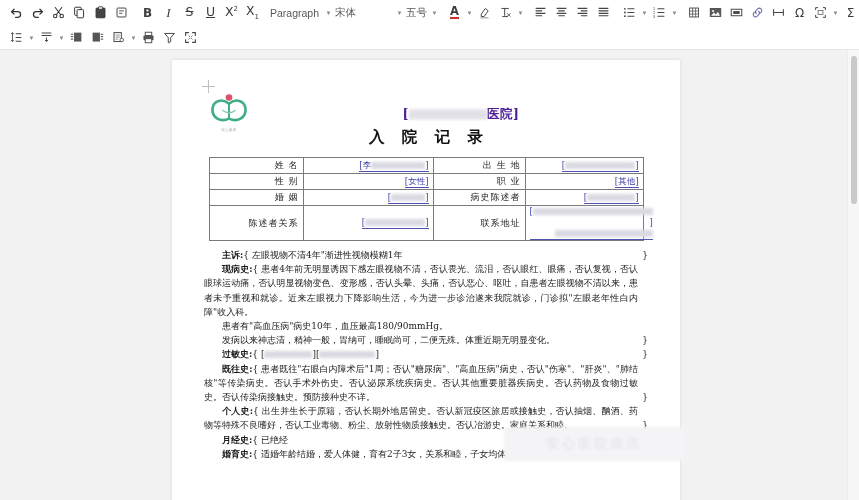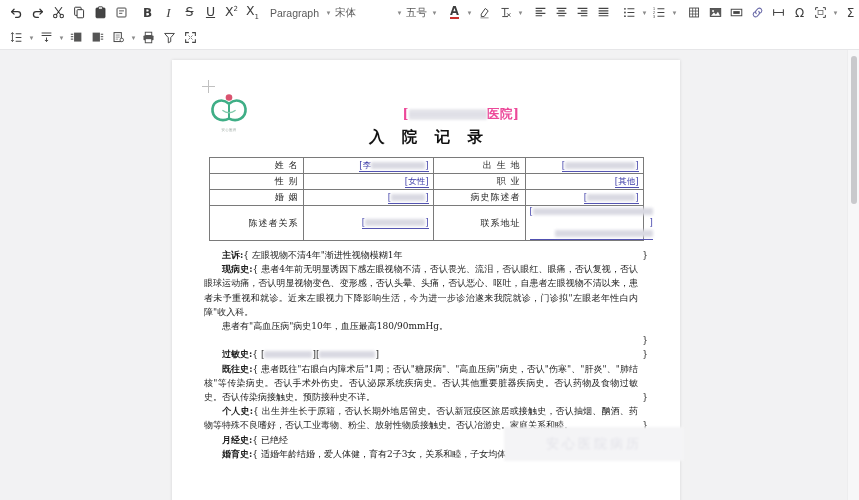--- a/index.html
+++ b/index.html
@@ -100,21 +100,21 @@
     text-align: center;
   }
   .logo-sub {
     font-size: 3.4px; color: #9aa6a0; letter-spacing: .4px;
     margin-top: -2px;
   }
 
   
   .title-block { text-align: center; padding-top: 22px; }
   .hosp-line {
-    font-size: 12.5px; color: #ec4899;
+    font-size: 12.5px; color: #4c1d95;
     font-family: "DejaVu Serif", serif; font-weight: 600;
     letter-spacing: .5px;
     margin-left: 70px;
   }
   .redact {
     display: inline-block;
     background: linear-gradient(180deg,#e9e9ee 0%,#dedee6 50%,#e9e9ee 100%);
     filter: blur(1.1px);
     vertical-align: middle;
     border-radius: 1px;
@@ -495,21 +495,21 @@
               <td class="lbl">联系地址</td>
               <td class="val addr"><span class="fld"><span>[</span><span class="blur-field" style="width: 120px;"></span><span>]</span><br><span class="blur-field" style="width: 98px;"></span></span></td>
             </tr>
           </tbody>
       </table>
 
       <div class="body">
           <div class="para"><span class="ind"></span><span class="lead">主诉:</span><span>{ 左眼视物不清4年"渐进性视物模糊1年</span><span class="brace-r" style="bottom: 0px;">}</span></div>
           <div class="para"><span class="ind"></span><span class="lead">现病史:</span><span>{ 患者4年前无明显诱因下感左眼视物不清，否认畏光、流泪，否认眼红、眼痛，否认复视，否认眼球运动痛，否认明显视物变色、变形感，否认头晕、头痛，否认恶心、呕吐，自患者左眼视物不清以来，患者未予重视和就诊。近来左眼视力下降影响生活，今为进一步诊治遂来我院就诊，门诊拟"左眼老年性白内障"收入科。</span></div>
           <div class="para"><span class="ind"></span><span>患者有"高血压病"病史10年，血压最高180/90mmHg。</span></div>
-          <div class="para"><span class="ind"></span><span class="brace-r" style="bottom: 0px;">}</span></div>
+          <div class="para"><span class="ind"></span><span>发病以来神志清，精神一般，胃纳可，睡眠尚可，二便无殊。体重近期无明显变化。</span><span class="brace-r" style="bottom: 0px;">}</span></div>
           <div class="para"><span class="ind"></span><span class="lead">过敏史:</span><span>{ [</span><span class="blur-field" style="width: 48px;"></span><span>][</span><span class="blur-field" style="width: 56px;"></span><span>]</span><span class="brace-r" style="bottom: 0px;">}</span></div>
           <div class="para"><span class="ind"></span><span class="lead">既往史:</span><span>{ 患者既往"右眼白内障术后"1周；否认"糖尿病"、"高血压病"病史，否认"伤寒"、"肝炎"、"肺结核"等传染病史。否认手术外伤史。否认泌尿系统疾病史。否认其他重要脏器疾病史。否认药物及食物过敏史。否认传染病接触史。预防接种史不详。</span><span class="brace-r" style="bottom: 0px;">}</span></div>
           <div class="para"><span class="ind"></span><span class="lead">个人史:</span><span>{ 出生并生长于原籍，否认长期外地居留史。否认新冠疫区旅居或接触史，否认抽烟、酗酒、药物等特殊不良嗜好，否认工业毒物、粉尘、放射性物质接触史。否认冶游史。家庭关系和睦。</span><span class="brace-r" style="bottom: 0px;">}</span></div>
           <div class="para"><span class="ind"></span><span class="lead">月经史:</span><span>{ 已绝经</span><span class="brace-r" style="bottom: 0px;">}</span></div>
           <div class="para"><span class="ind"></span><span class="lead">婚育史:</span><span>{ 适婚年龄结婚，爱人体健，育有2子3女，关系和睦，子女均体健。</span><span class="brace-r" style="bottom: 0px;">}</span></div>
         </div>
 
       <div class="watermark">安心医院病历</div>
     </div>
   </div>

